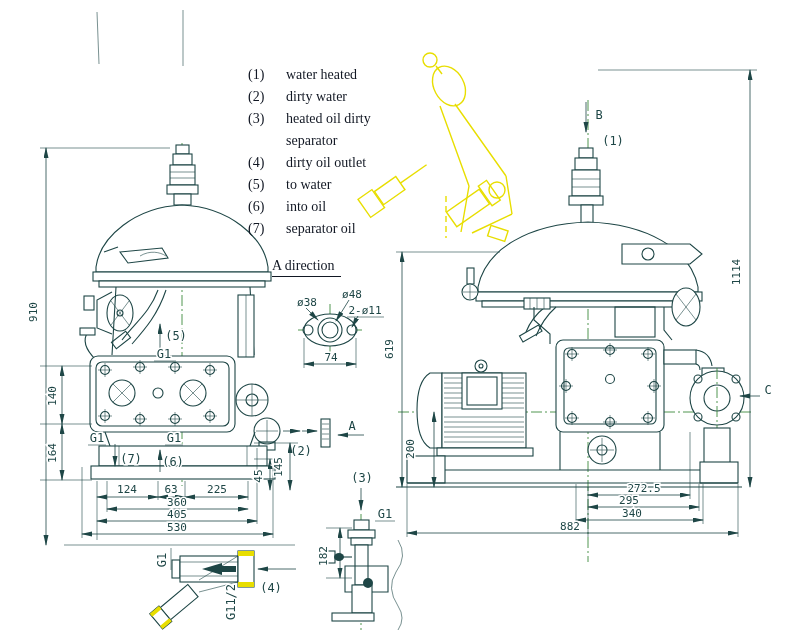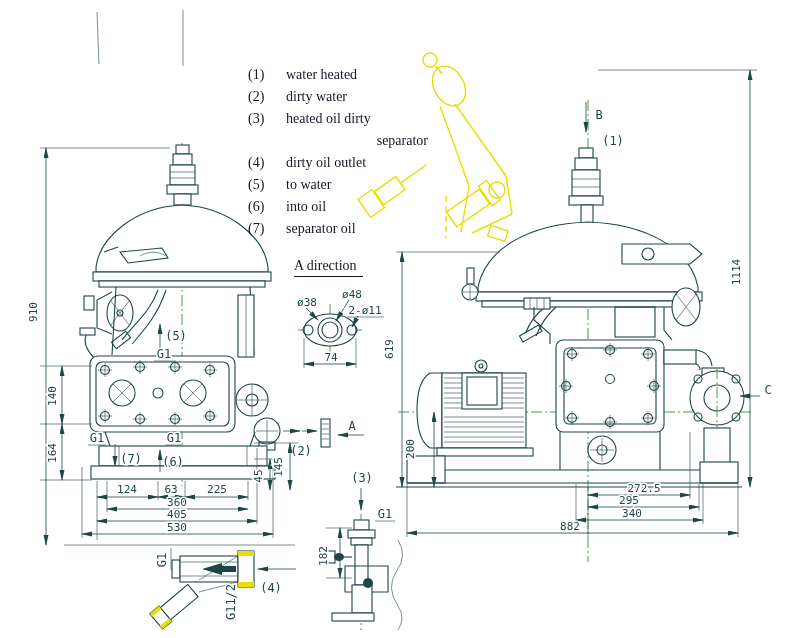--- a/index.html
+++ b/index.html
@@ -16,24 +16,24 @@
   .yelf{fill:var(--yellow);stroke:none;}
   .blk{fill:var(--line);stroke:none;}
   text.dim{font:11px "DejaVu Sans Mono",monospace;fill:var(--line);
            paint-order:stroke;stroke:#fff;stroke-width:3px;text-anchor:middle;}
   text.lbl{font:12px "DejaVu Sans Mono",monospace;fill:var(--line);
            paint-order:stroke;stroke:#fff;stroke-width:3px;text-anchor:middle;}
   .legend{position:absolute;left:248px;top:64px;width:180px;color:var(--ink);
           font:14px "Liberation Serif",serif;}
   .legend .row{display:flex;gap:10px;line-height:22px;}
   .legend .num{width:28px;flex:none;}
-  .legend .cont{padding-left:38px;line-height:22px;text-align:right;}
+  .legend .cont{padding-left:38px;line-height:22px;}
   .adir{position:absolute;left:272px;top:258px;color:var(--ink);
         font:14px "Liberation Serif",serif;border-bottom:1px solid var(--ink);
-        padding-bottom:2px;padding-right:6px;margin-left:22px;}
+        padding-bottom:2px;padding-right:6px;}
 </style>
 </head>
 <body>
 
 <div id="canvas">
 
 <svg width="806" height="638" viewBox="0 0 806 638">
   <defs>
     <marker id="ar" markerWidth="11" markerHeight="6" refX="10" refY="2.5" orient="auto-start-reverse" markerUnits="userSpaceOnUse">
       <path d="M0,0 L11,2.5 L0,5 Z" fill="#1e4646"></path>

